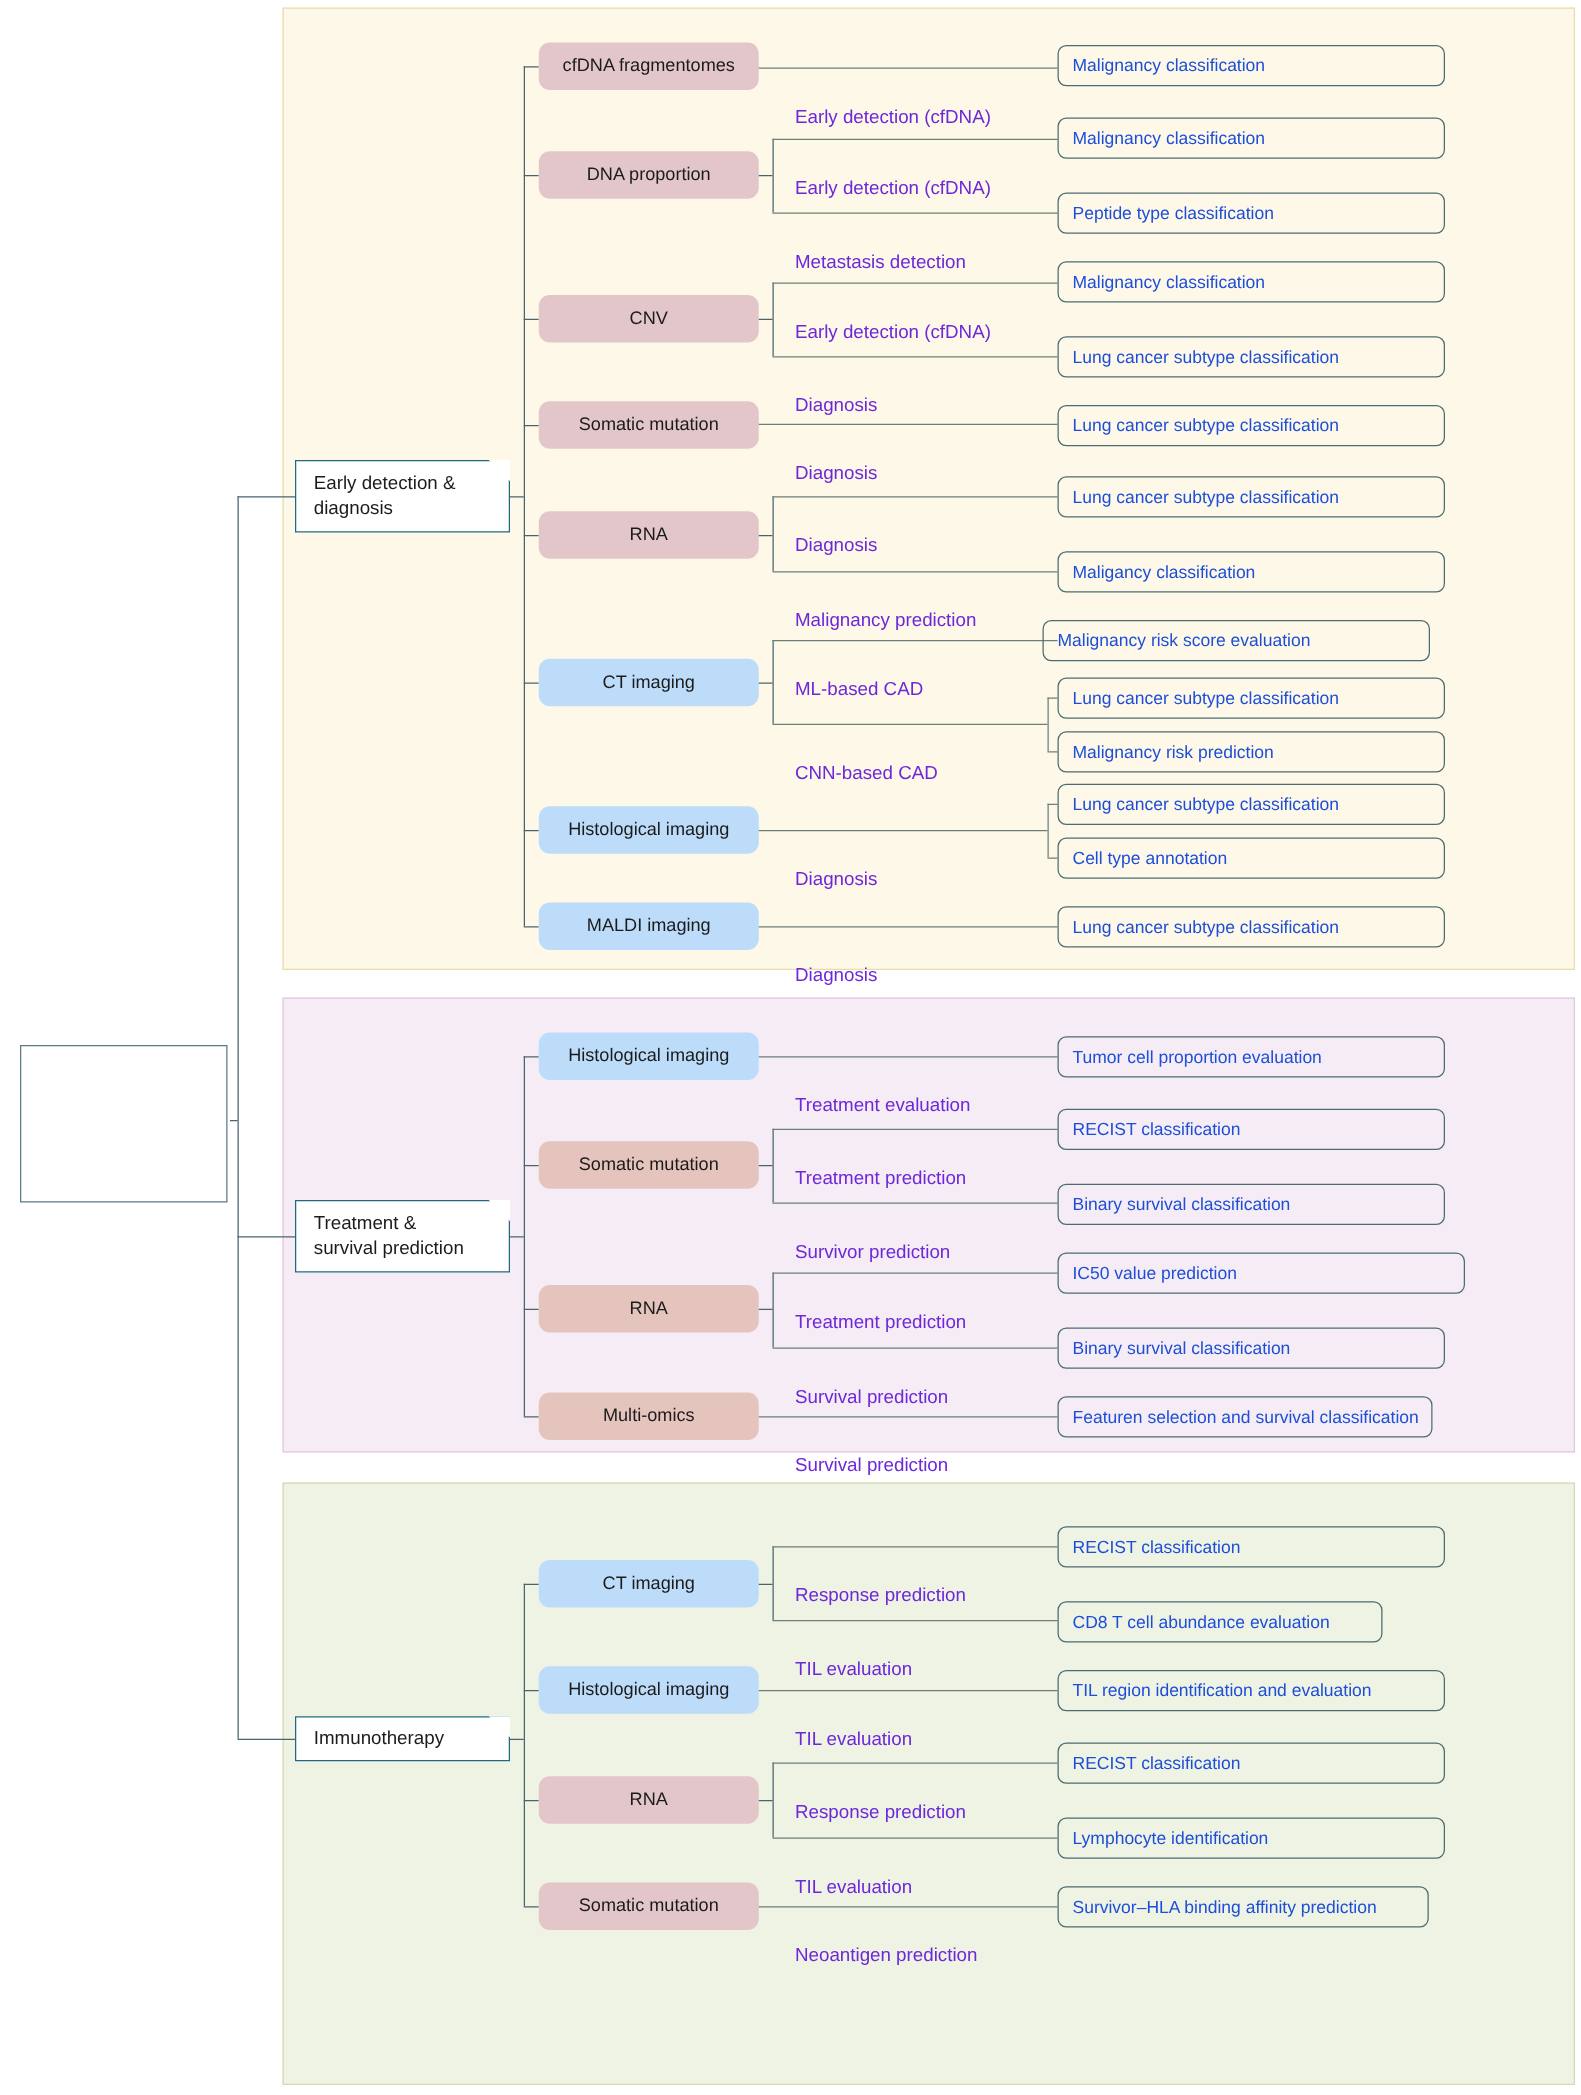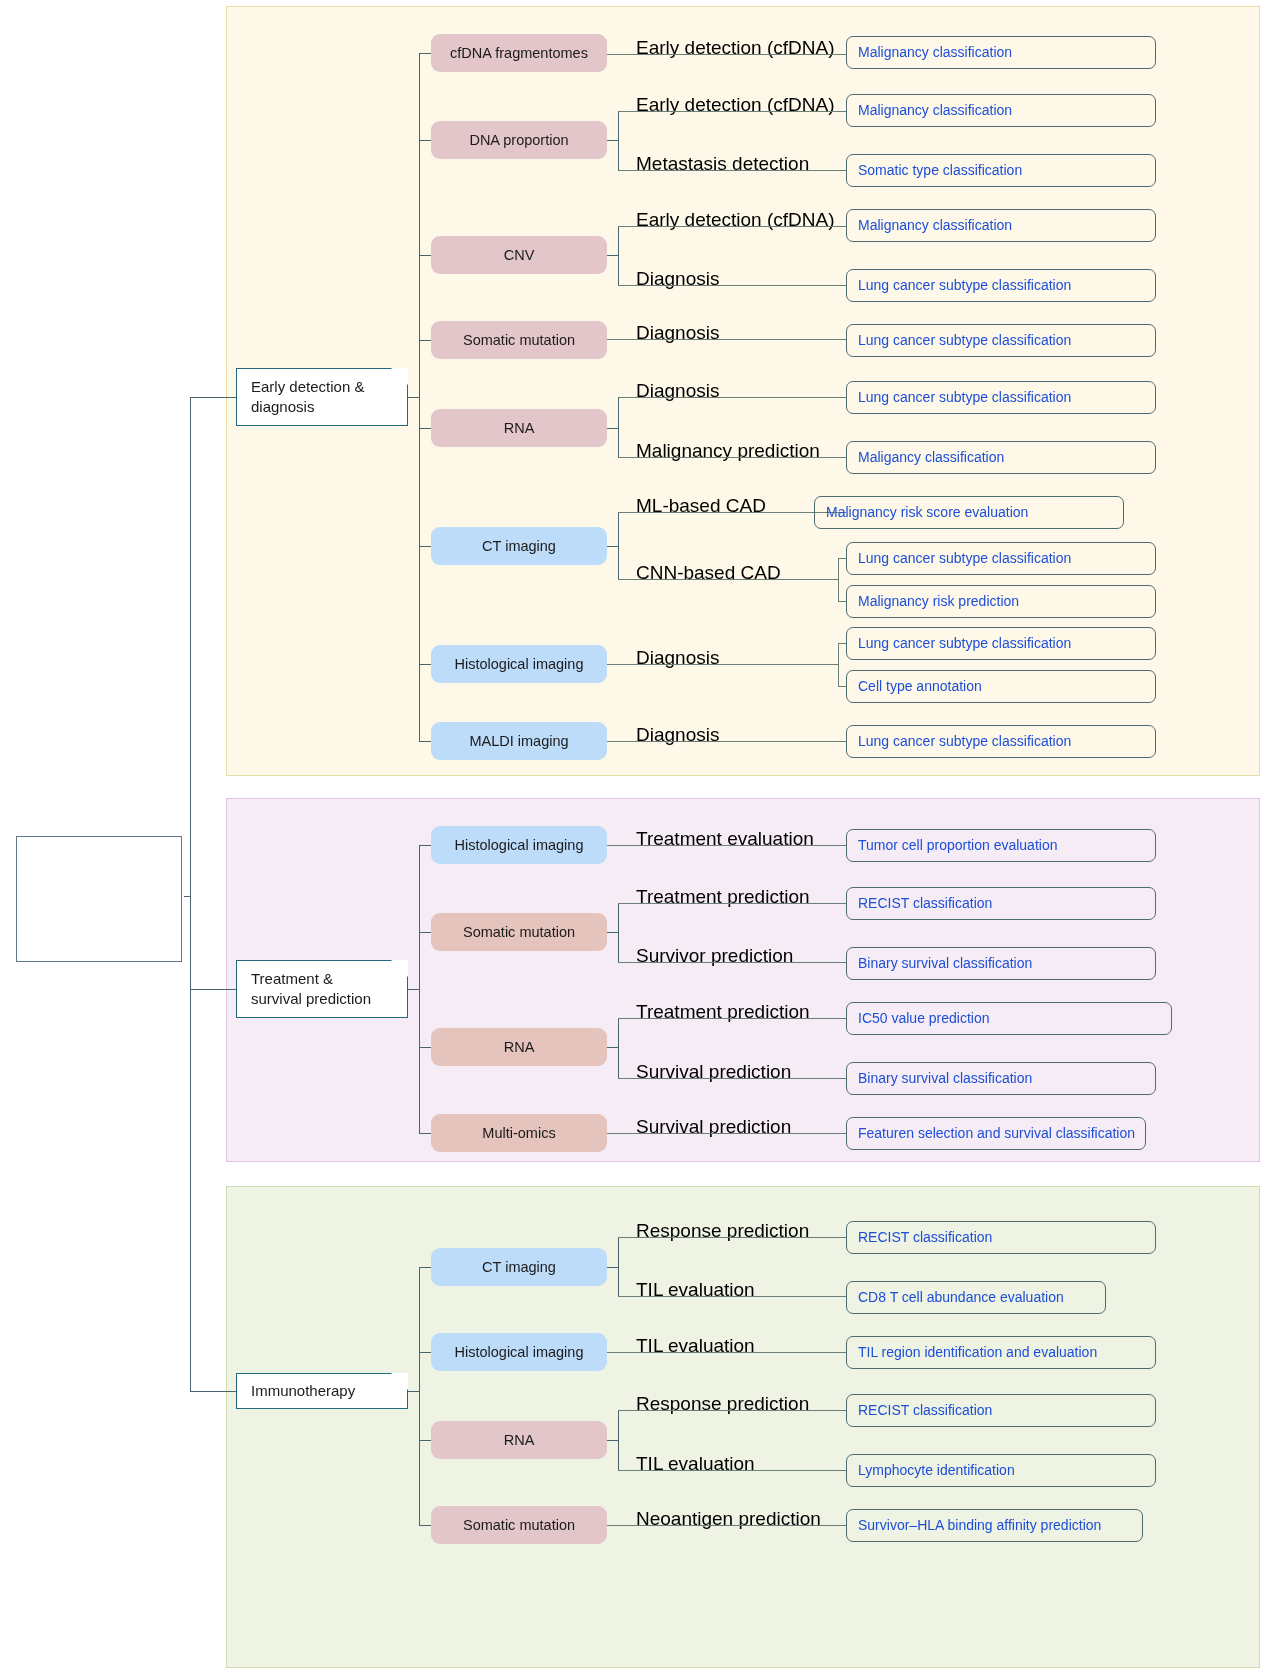--- a/index.html
+++ b/index.html
@@ -51,21 +51,21 @@
   .pill.omics-warm{background:#e5c4bd;}
   .pill.imaging{background:#bddcfa;}
 
   
   .outcome{position:absolute;box-sizing:border-box;height:33px;
            border:1.6px solid #4d6b70;border-radius:7px;background:transparent;
            display:flex;align-items:center;padding-left:11px;
            font-size:14px;color:#1d4ed8;}
 
   
-  .task{position:absolute;font-size:19px;color:#000000;white-space:nowrap;}
+  .task{position:absolute;font-size:15px;color:#6d28d9;white-space:nowrap;margin-top:48px;}
 
   
   .ln{position:absolute;background:#6d7f79;}
   .ln.h{height:1.2px;}
   .ln.v{width:1.2px;}
   .ln.dk{background:#4a646d;}
 </style>
 </head>
 <body>
 
@@ -102,21 +102,21 @@
       <div class="outcome" style="left: 846px; top: 35.5px; width: 310px;">Malignancy classification</div>
       <div class="ln h dk" style="left: 419px; top: 140px; width: 12px;"></div>
       <div class="pill omics" style="left: 431px; top: 121px; width: 176px;">DNA proportion</div>
       <div class="ln h dk" style="left: 607px; top: 140px; width: 11px;"></div>
       <div class="ln v dk" style="left: 618px; top: 111px; height: 59px;"></div>
       <div class="task" style="left: 636px; top: 94px;">Early detection (cfDNA)</div>
       <div class="ln h" style="left: 618px; top: 111px; width: 228px;"></div>
       <div class="outcome" style="left: 846px; top: 93.5px; width: 310px;">Malignancy classification</div>
       <div class="task" style="left: 636px; top: 153px;">Metastasis detection</div>
       <div class="ln h" style="left: 618px; top: 170px; width: 228px;"></div>
-      <div class="outcome" style="left: 846px; top: 153.5px; width: 310px;">Somatic type classification</div>
+      <div class="outcome" style="left: 846px; top: 153.5px; width: 310px;">Peptide type classification</div>
       <div class="ln h dk" style="left: 419px; top: 255px; width: 12px;"></div>
       <div class="pill omics" style="left: 431px; top: 236px; width: 176px;">CNV</div>
       <div class="ln h dk" style="left: 607px; top: 255px; width: 11px;"></div>
       <div class="ln v dk" style="left: 618px; top: 226px; height: 59px;"></div>
       <div class="task" style="left: 636px; top: 209px;">Early detection (cfDNA)</div>
       <div class="ln h" style="left: 618px; top: 226px; width: 228px;"></div>
       <div class="outcome" style="left: 846px; top: 208.5px; width: 310px;">Malignancy classification</div>
       <div class="task" style="left: 636px; top: 268px;">Diagnosis</div>
       <div class="ln h" style="left: 618px; top: 285px; width: 228px;"></div>
       <div class="outcome" style="left: 846px; top: 268.5px; width: 310px;">Lung cancer subtype classification</div>
@@ -134,21 +134,21 @@
       <div class="outcome" style="left: 846px; top: 380.5px; width: 310px;">Lung cancer subtype classification</div>
       <div class="task" style="left: 636px; top: 440px;">Malignancy prediction</div>
       <div class="ln h" style="left: 618px; top: 457px; width: 228px;"></div>
       <div class="outcome" style="left: 846px; top: 440.5px; width: 310px;">Maligancy classification</div>
       <div class="ln h dk" style="left: 419px; top: 546px; width: 12px;"></div>
       <div class="pill imaging" style="left: 431px; top: 527px; width: 176px;">CT imaging</div>
       <div class="ln h dk" style="left: 607px; top: 546px; width: 11px;"></div>
       <div class="ln v dk" style="left: 618px; top: 512px; height: 67px;"></div>
       <div class="task" style="left: 636px; top: 495px;">ML-based CAD</div>
       <div class="ln h" style="left: 618px; top: 512px; width: 228px;"></div>
-      <div class="outcome" style="left: 814px; top: 495.5px; width: 310px;">Malignancy risk score evaluation</div>
+      <div class="outcome" style="left: 834px; top: 495.5px; width: 310px;">Malignancy risk score evaluation</div>
       <div class="task" style="left: 636px; top: 562px;">CNN-based CAD</div>
       <div class="ln h" style="left: 618px; top: 579px; width: 220px;"></div>
       <div class="ln v" style="left: 838px; top: 558px; height: 43px;"></div>
       <div class="ln h" style="left: 838px; top: 558px; width: 8px;"></div>
       <div class="outcome" style="left: 846px; top: 541.5px; width: 310px;">Lung cancer subtype classification</div>
       <div class="ln h" style="left: 838px; top: 601px; width: 8px;"></div>
       <div class="outcome" style="left: 846px; top: 584.5px; width: 310px;">Malignancy risk prediction</div>
       <div class="ln h dk" style="left: 419px; top: 664px; width: 12px;"></div>
       <div class="pill imaging" style="left: 431px; top: 645px; width: 176px;">Histological imaging</div>
       <div class="task" style="left: 636px; top: 647px;">Diagnosis</div>

